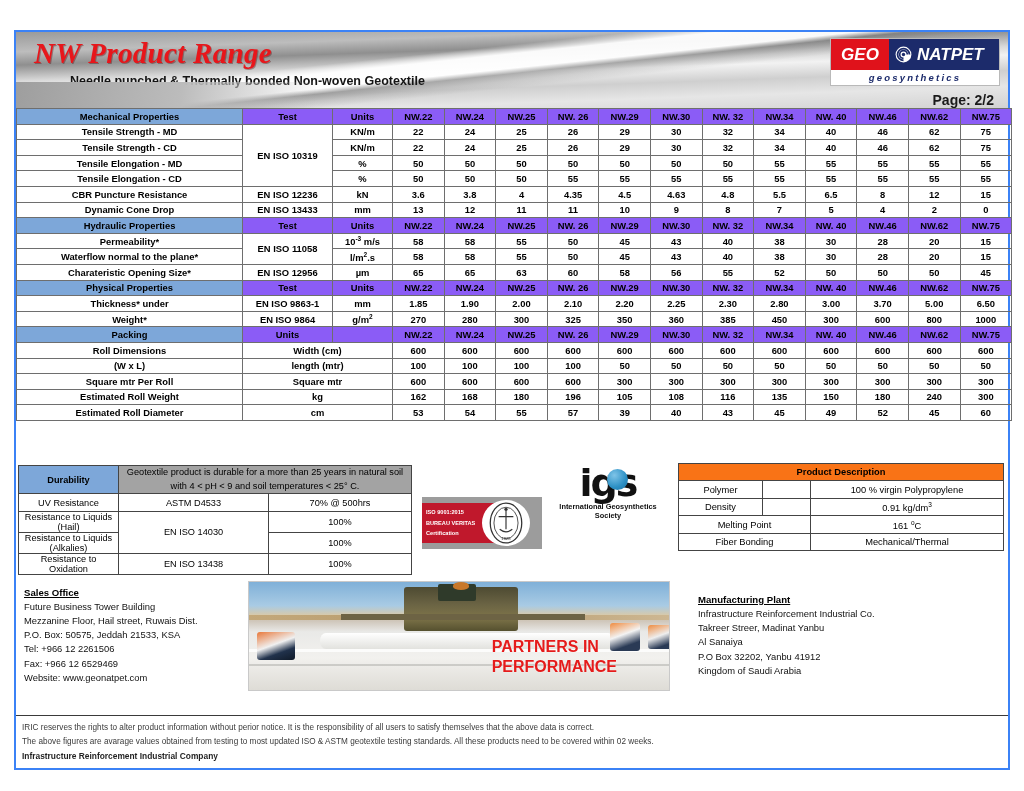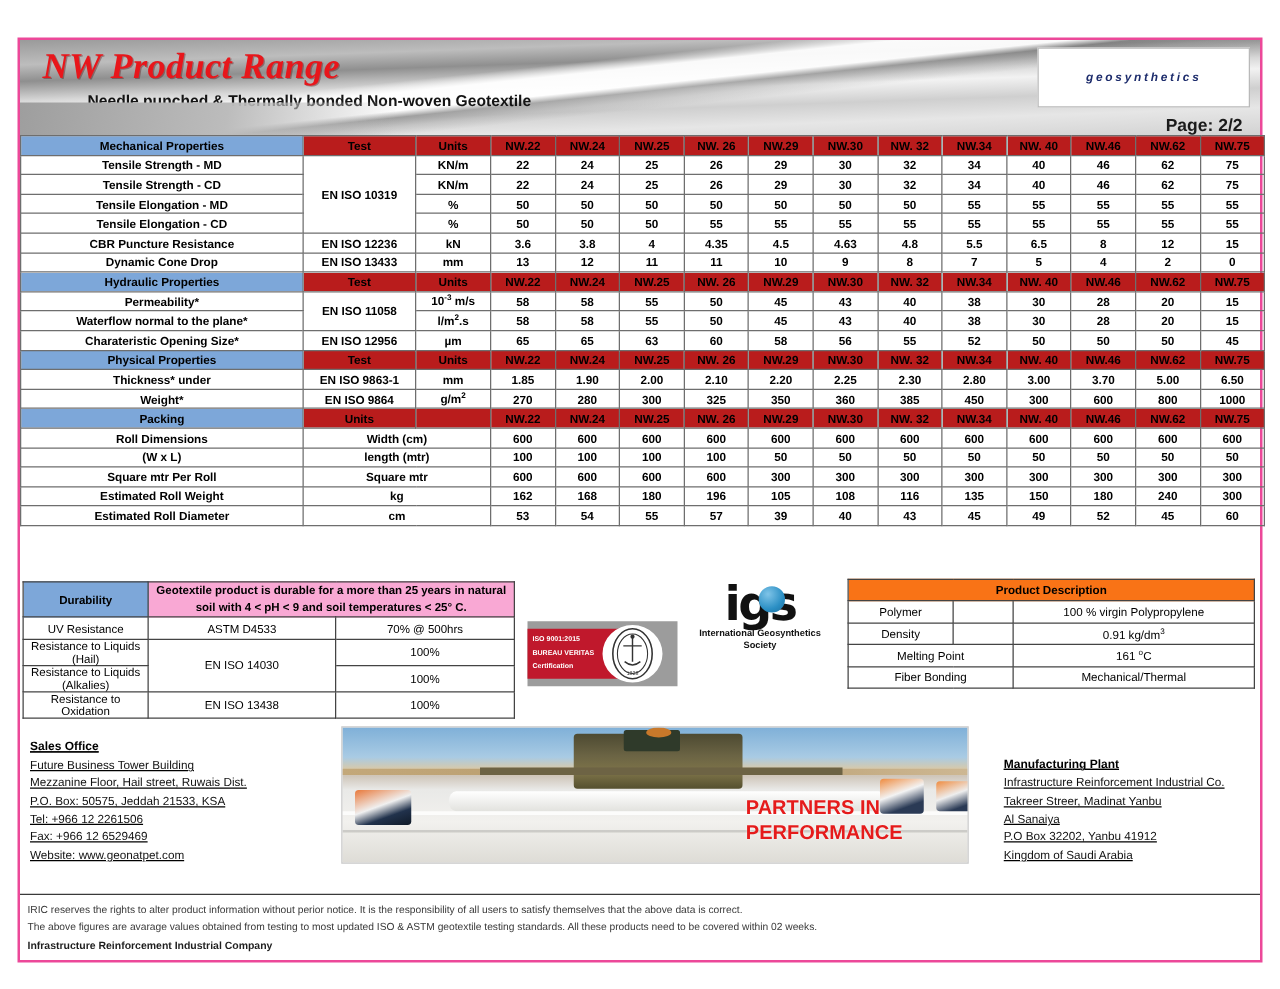--- a/index.html
+++ b/index.html
@@ -6,21 +6,21 @@
   html, body { margin:0; padding:0; }
   body {
     width:1024px; height:791px;
     background:#ffffff;
     font-family:"Liberation Sans", sans-serif;
     overflow:hidden;
   }
   .page {
     position:absolute; left:14px; top:30px;
     width:996px; height:740px;
-    border:2px solid #ec4899;
+    border:2px solid #3b82f6;
     background:#fff;
   }
 
   
   .banner {
     position:relative; height:76px; width:100%;
     background:
       linear-gradient(174deg, rgba(255,255,255,0) 0%, rgba(255,255,255,0) 36%, rgba(255,255,255,.95) 41%, rgba(255,255,255,.95) 49%, rgba(120,120,120,.55) 52%, rgba(150,150,150,.3) 56%, rgba(255,255,255,0) 60%),
       linear-gradient(178deg, #9a9a9a 0%, #bdbdbd 18%, #8f8f8f 30%, #d8d8d8 44%, #f2f2f2 52%, #cfcfcf 66%, #e6e6e6 80%, #d2d2d2 100%);
     overflow:hidden;
@@ -75,40 +75,40 @@
     font-size:9.4px; font-weight:bold; color:#000;
     text-align:center; height:15.6px; padding:0 1px;
     white-space:nowrap; overflow:hidden;
   }
   td.sec {
     background:#7da7d9; color:#ffffff;
     font-size:12.2px; text-align:left; padding-left:5px;
     border-color:#5c87b8; height:19px;
   }
   td.sechdr {
-    background:#b91c1c; color:#ffffff;
+    background:#8b5cf6; color:#ffffff;
     font-size:9.6px; border-color:#5c87b8; height:19px;
   }
   td.lbl { text-align:left; padding-left:3px; font-size:9.6px; }
   sup { font-size:6.5px; vertical-align:super; }
 
   
   .midrow{ display:flex; align-items:flex-start;margin-top:36px; }
   .dur-wrap{ width:396px; padding:8px 0 0 2px; }
   table.dur{ border-collapse:collapse; width:100%; table-layout:fixed; }
   table.dur td{
     border:1px solid #444; font-size:9.2px; color:#000;
     height:17.5px; text-align:center; padding:0 2px;
   }
   td.dur-title{
     background:#7da7d9; color:#fff; font-size:13px; font-weight:bold;
     border-color:#5c87b8;
   }
   td.dur-text{
-    background:#f9a8d4; color:#fff; font-size:9.4px; font-weight:bold;
+    background:#a3a3a3; color:#fff; font-size:9.4px; font-weight:normal;
     text-align:left; padding:3px 6px; line-height:1.5; white-space:normal;
     border-color:#5c87b8;
   }
   td.dur-lbl{ text-align:left; padding-left:4px; }
 
   
   .badges{ width:260px; padding-top:40px; position:relative; }
   .bv{
     width:120px; height:52px; background:#9c9c9c;
     position:relative; margin-left:10px; display:flex; align-items:center;
@@ -142,30 +142,29 @@
     border:1px solid #444; font-size:9.3px; color:#000;
     height:17.5px; text-align:center; padding:0 2px;
   }
   td.pd-title{
     background:#f97316; color:#fff; font-size:13px; font-weight:bold;
     height:40px; border-color:#5c87b8;
   }
   td.pd-lbl{ text-align:left; padding-left:4px; }
 
   
-  .footrow{ display:flex; align-items:flex-end; padding:6px 12px 0 0;text-decoration:underline; }
+  .footrow{ display:flex; align-items:center; padding:6px 12px 0 0; }
   .addr{ width:232px; padding-left:8px; }
   .addr-h{ font-size:9.6px; font-weight:bold; text-decoration:underline; color:#000; margin-bottom:2px; }
   .addr-l{ font-size:9.4px; color:#111; line-height:1.52; }
   .photo{
-    width:502px; height:110px; position:relative; overflow:hidden;
+    width:422px; height:110px; position:relative; overflow:hidden;
     border:1px solid #c9c9c9;
     background:
       linear-gradient(to bottom,#7fb0d8 0%, #a9cbe4 22%, #d9c9a8 31%, #cfc6ba 36%, #e9e9e7 46%, #f2f1ee 70%, #dedcd6 100%);
-    margin-left: 25px;
   }
   .ph-horizon{ position:absolute; left:0; top:31%; width:100%; height:5px; background:linear-gradient(to right,#c3a87a,#b59a6c,#cdb792); }
   .ph-roll{
     position:absolute; left:17%; top:47%; width:70%; height:15%;
     background:linear-gradient(to bottom,#ffffff,#e2e2de);
     border-radius:6px/50%;
   }
   .ph-strip{ position:absolute; left:0; top:62%; width:100%; height:3px; background:rgba(255,255,255,.8); }
   .ph-strip2{ position:absolute; left:0; top:76%; width:100%; height:2px; background:rgba(190,190,185,.7); }
   .ph-dozer{
@@ -198,20 +197,34 @@
 </head>
 <body>
 
 <div class="page">
 
   <div class="banner">
     <div class="title-main">NW Product Range</div>
     <div class="title-sub">Needle punched  &amp; Thermally bonded Non-woven Geotextile</div>
 
     <div class="logo-box">
+      <div class="logo-top">
+        <div class="logo-geo">GEO</div>
+        <div class="logo-nat">
+          <span class="logo-swirl">
+            <svg viewBox="0 0 20 20" width="17" height="17">
+              <circle cx="10" cy="10" r="9.3" fill="#ffffff"></circle>
+              <path d="M17 10a7 7 0 1 0-7 7" fill="none" stroke="#1c2b6b" stroke-width="2.1"></path>
+              <path d="M14.5 10a4.5 4.5 0 1 0-4.5 4.5" fill="none" stroke="#1c2b6b" stroke-width="2"></path>
+              <circle cx="10" cy="10" r="2" fill="#1c2b6b"></circle>
+            </svg>
+          </span>
+          <span>NATPET</span>
+        </div>
+      </div>
       <div class="logo-bottom">geosynthetics</div>
     </div>
 
     <div class="page-num">Page: 2/2</div>
   </div>
 
   <table class="spec">
     <colgroup>
       <col style="width:226px">
         <col style="width:90px">

